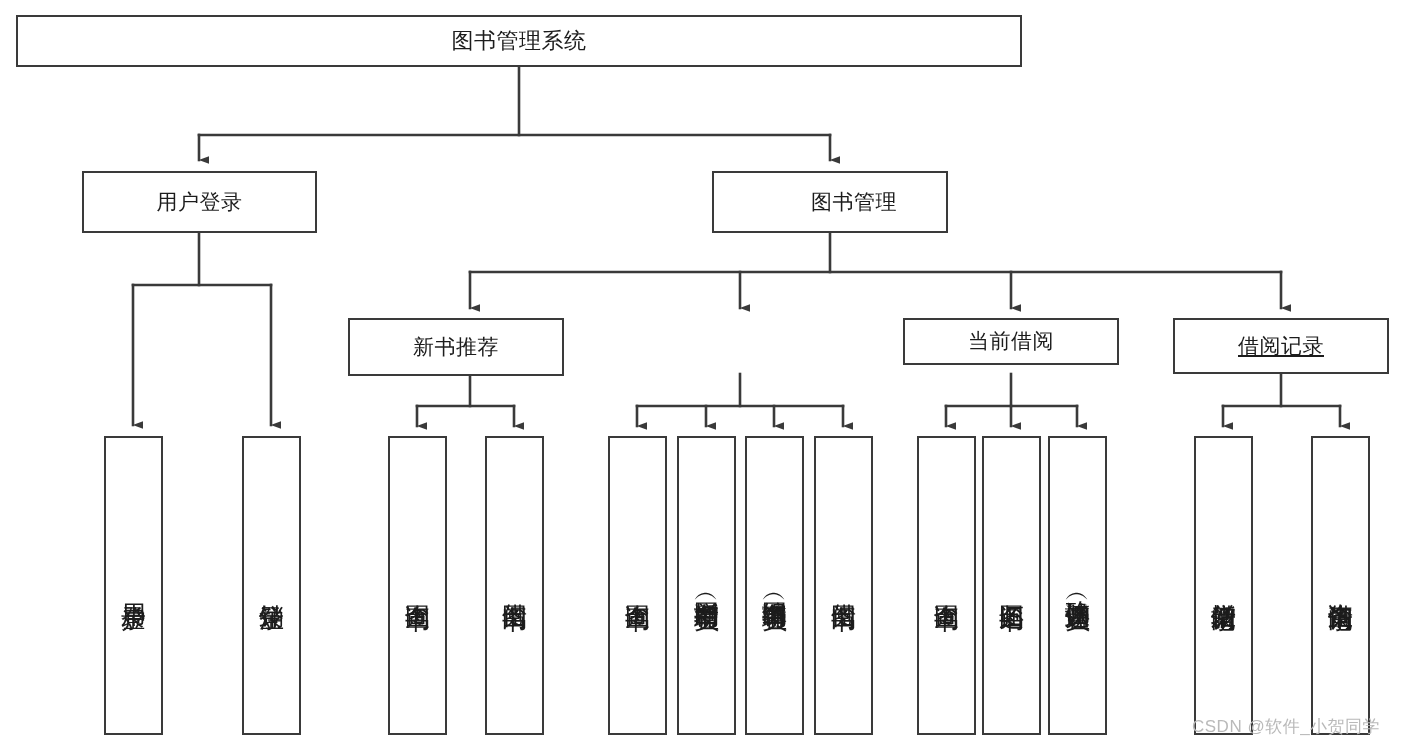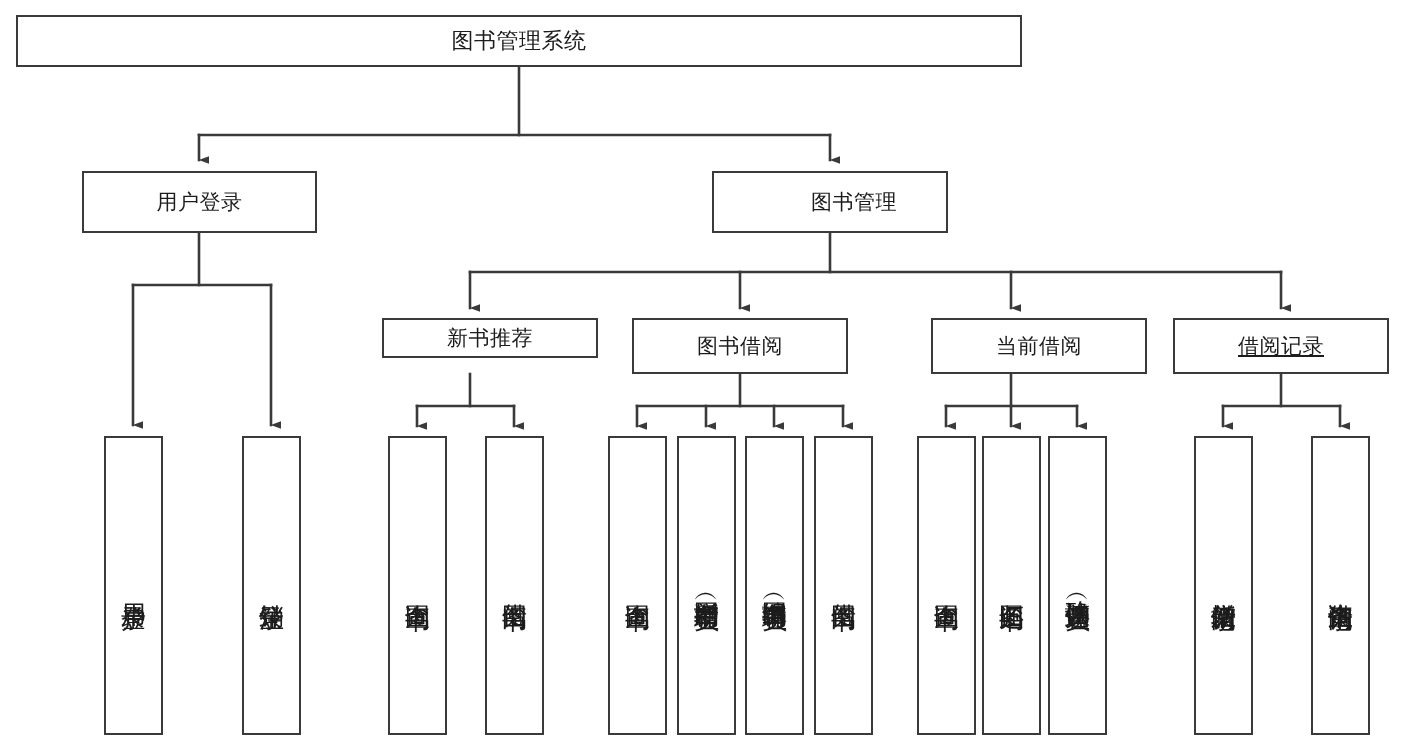--- a/index.html
+++ b/index.html
@@ -133,27 +133,24 @@
     <span class="node-label">图书管理系统</span>
   </div>
 
   <div class="node horiz" style="left:82px; top:171px; width:235px; height:62px;">
     <span class="node-label">用户登录</span>
   </div>
   <div class="node horiz" style="left:712px; top:171px; width:236px; height:62px;padding-left:48px;">
     <span class="node-label">图书管理</span>
   </div>
 
-  <div class="node horiz" style="left:382px; top:318px; width:216px; height:40px;">
+  <div class="node horiz" style="left:348px; top:318px; width:216px; height:58px;">
     <span class="node-label">新书推荐</span>
   </div>
-  <div class="node horiz" style="left:632px; top:318px; width:216px; height:56px;">
-    <span class="node-label">图书借阅</span>
-  </div>
-  <div class="node horiz" style="left:903px; top:318px; width:216px; height:56px;margin-left:28px;">
+  <div class="node horiz" style="left:903px; top:318px; width:216px; height:47px;">
     <span class="node-label">当前借阅</span>
   </div>
   <div class="node horiz" style="left:1173px; top:318px; width:216px; height:56px;text-decoration:underline;">
     <span class="node-label">借阅记录</span>
   </div>
 
   <div class="node vert" style="left:104px; top:436px; width:59px; height:299px;">
     <span class="node-label">用户登录</span>
   </div>
   <div class="node vert" style="left:242px; top:436px; width:59px; height:299px;">
@@ -190,14 +187,15 @@
     <span class="node-label">确认归还（管理员）</span>
   </div>
 
   <div class="node vert" style="left:1194px; top:436px; width:59px; height:299px;">
     <span class="node-label">新增借阅记录</span>
   </div>
   <div class="node vert" style="left:1311px; top:436px; width:59px; height:299px;">
     <span class="node-label">查询借阅记录</span>
   </div>
 
+  <div class="watermark" style="left:1192px; top:715px;">CSDN @软件_小贺同学</div>
 
 </div>
 
 </body></html>

